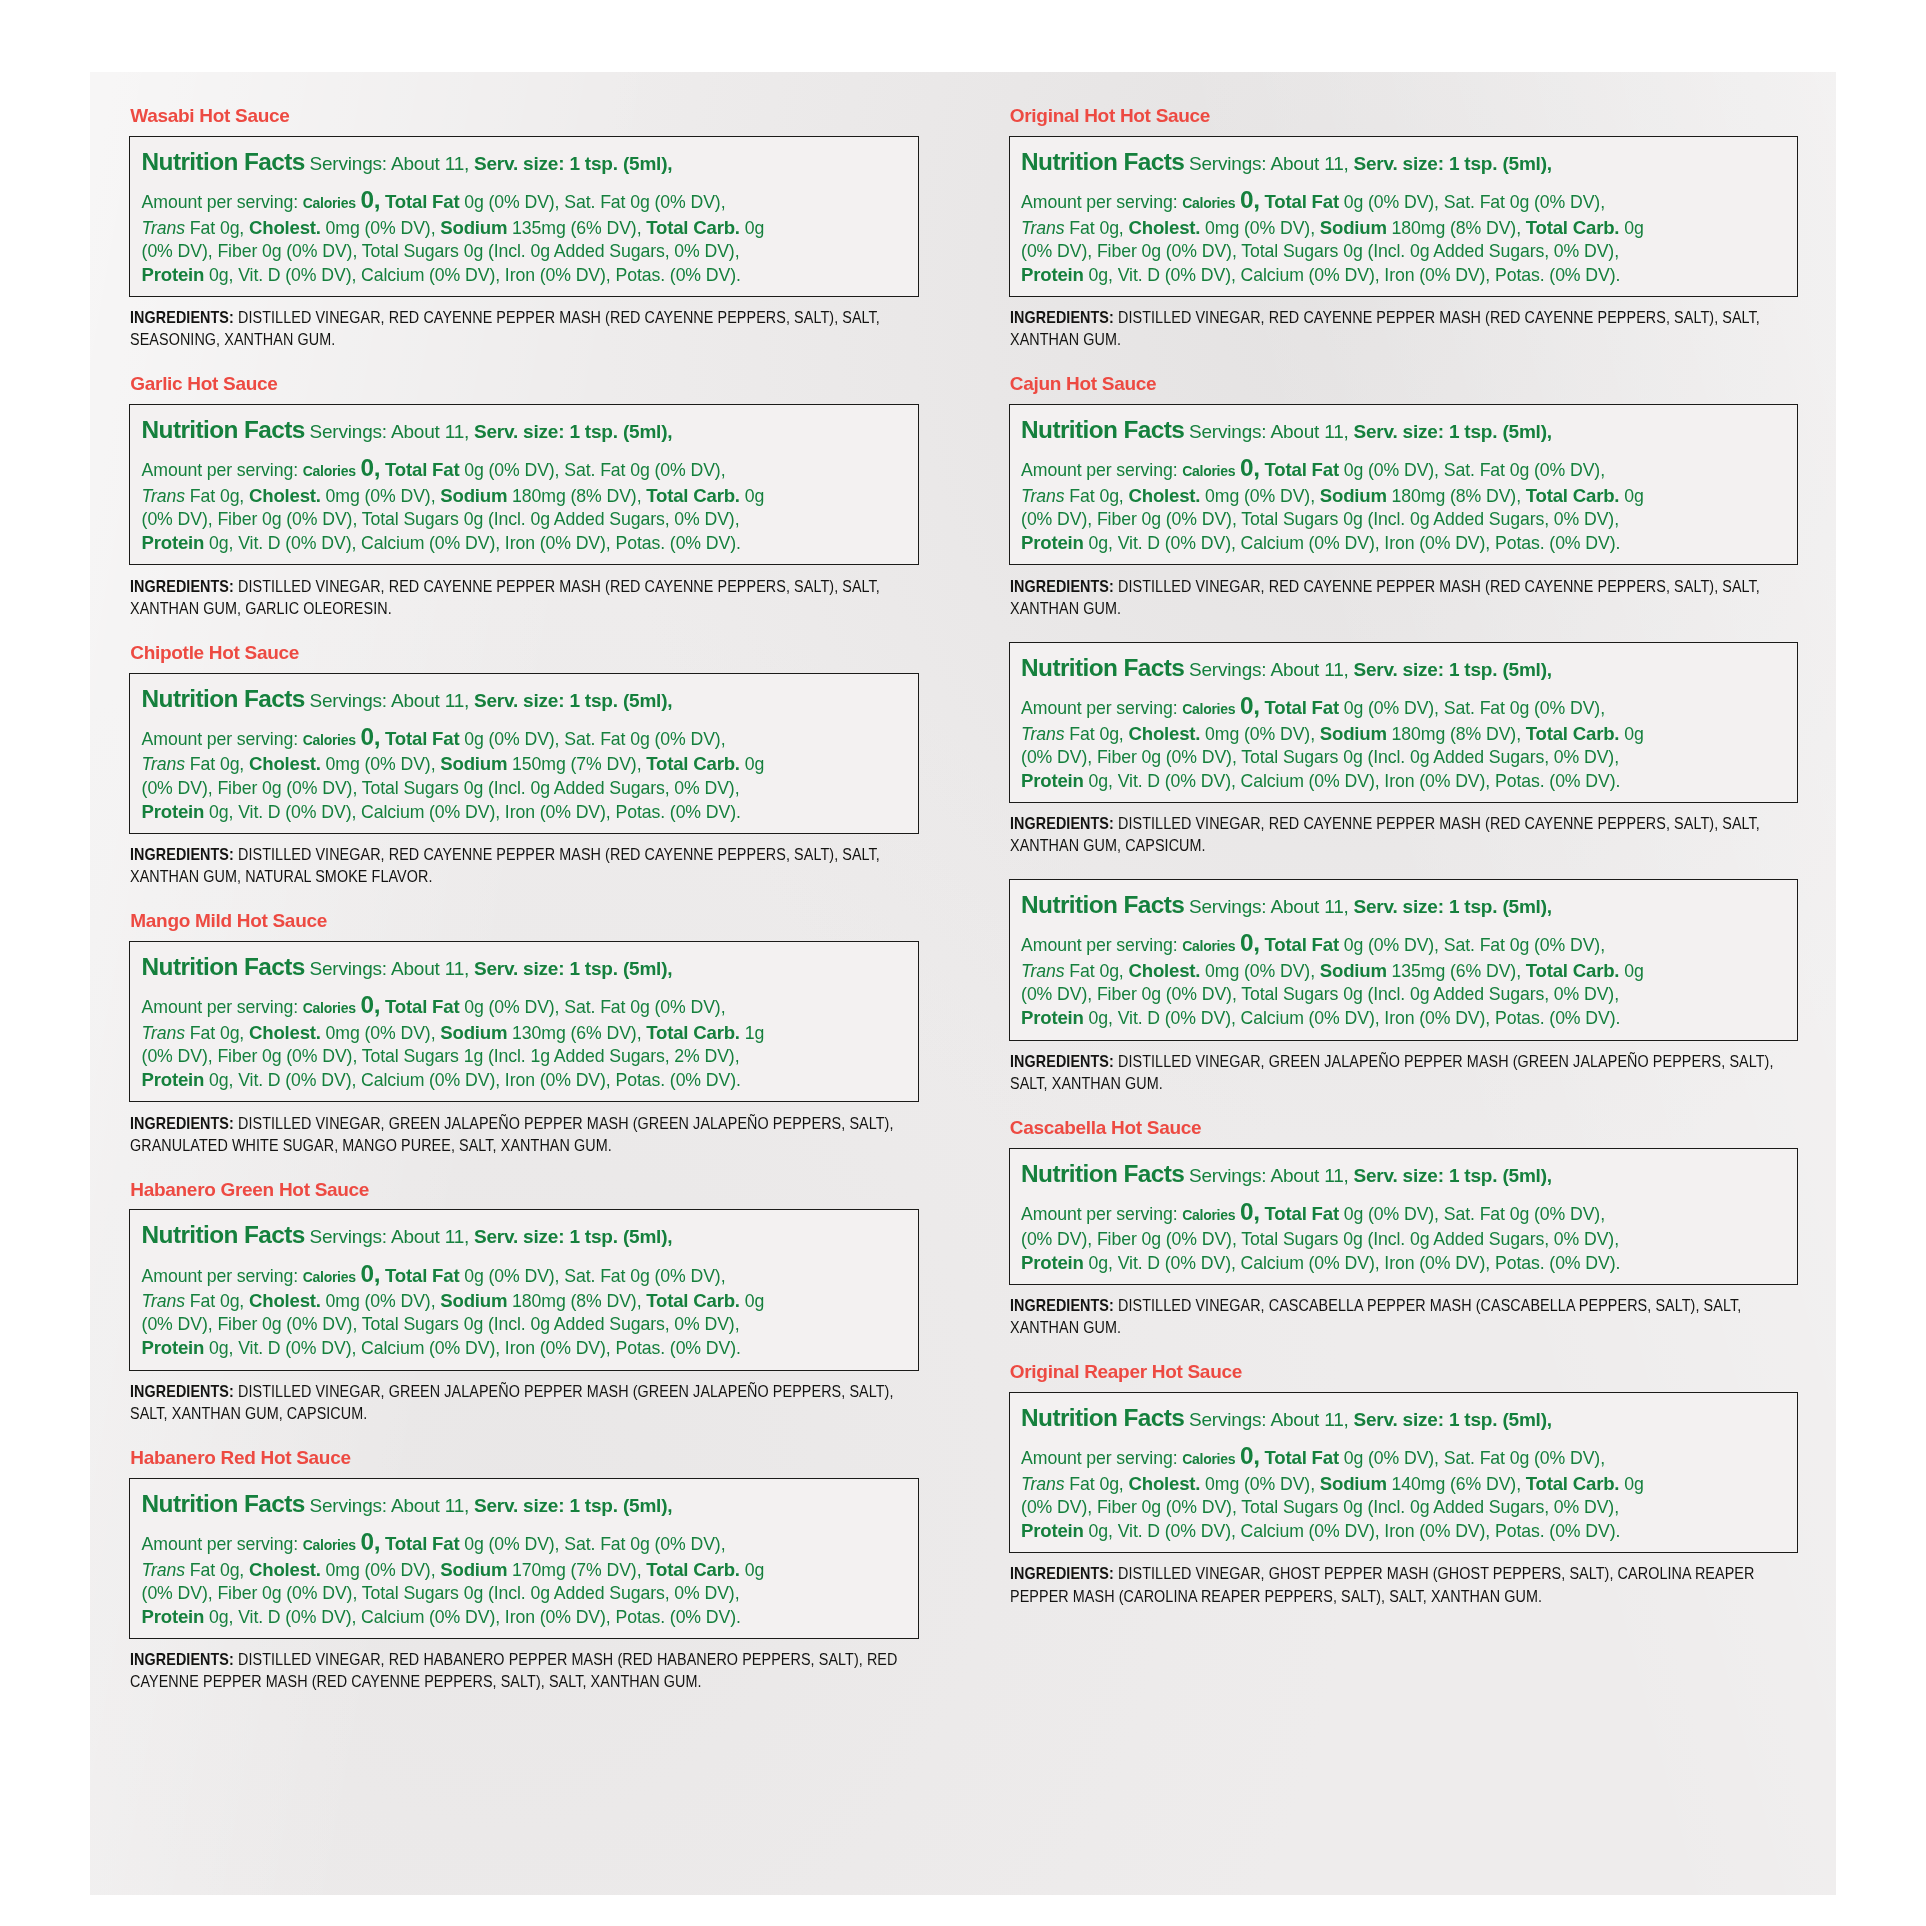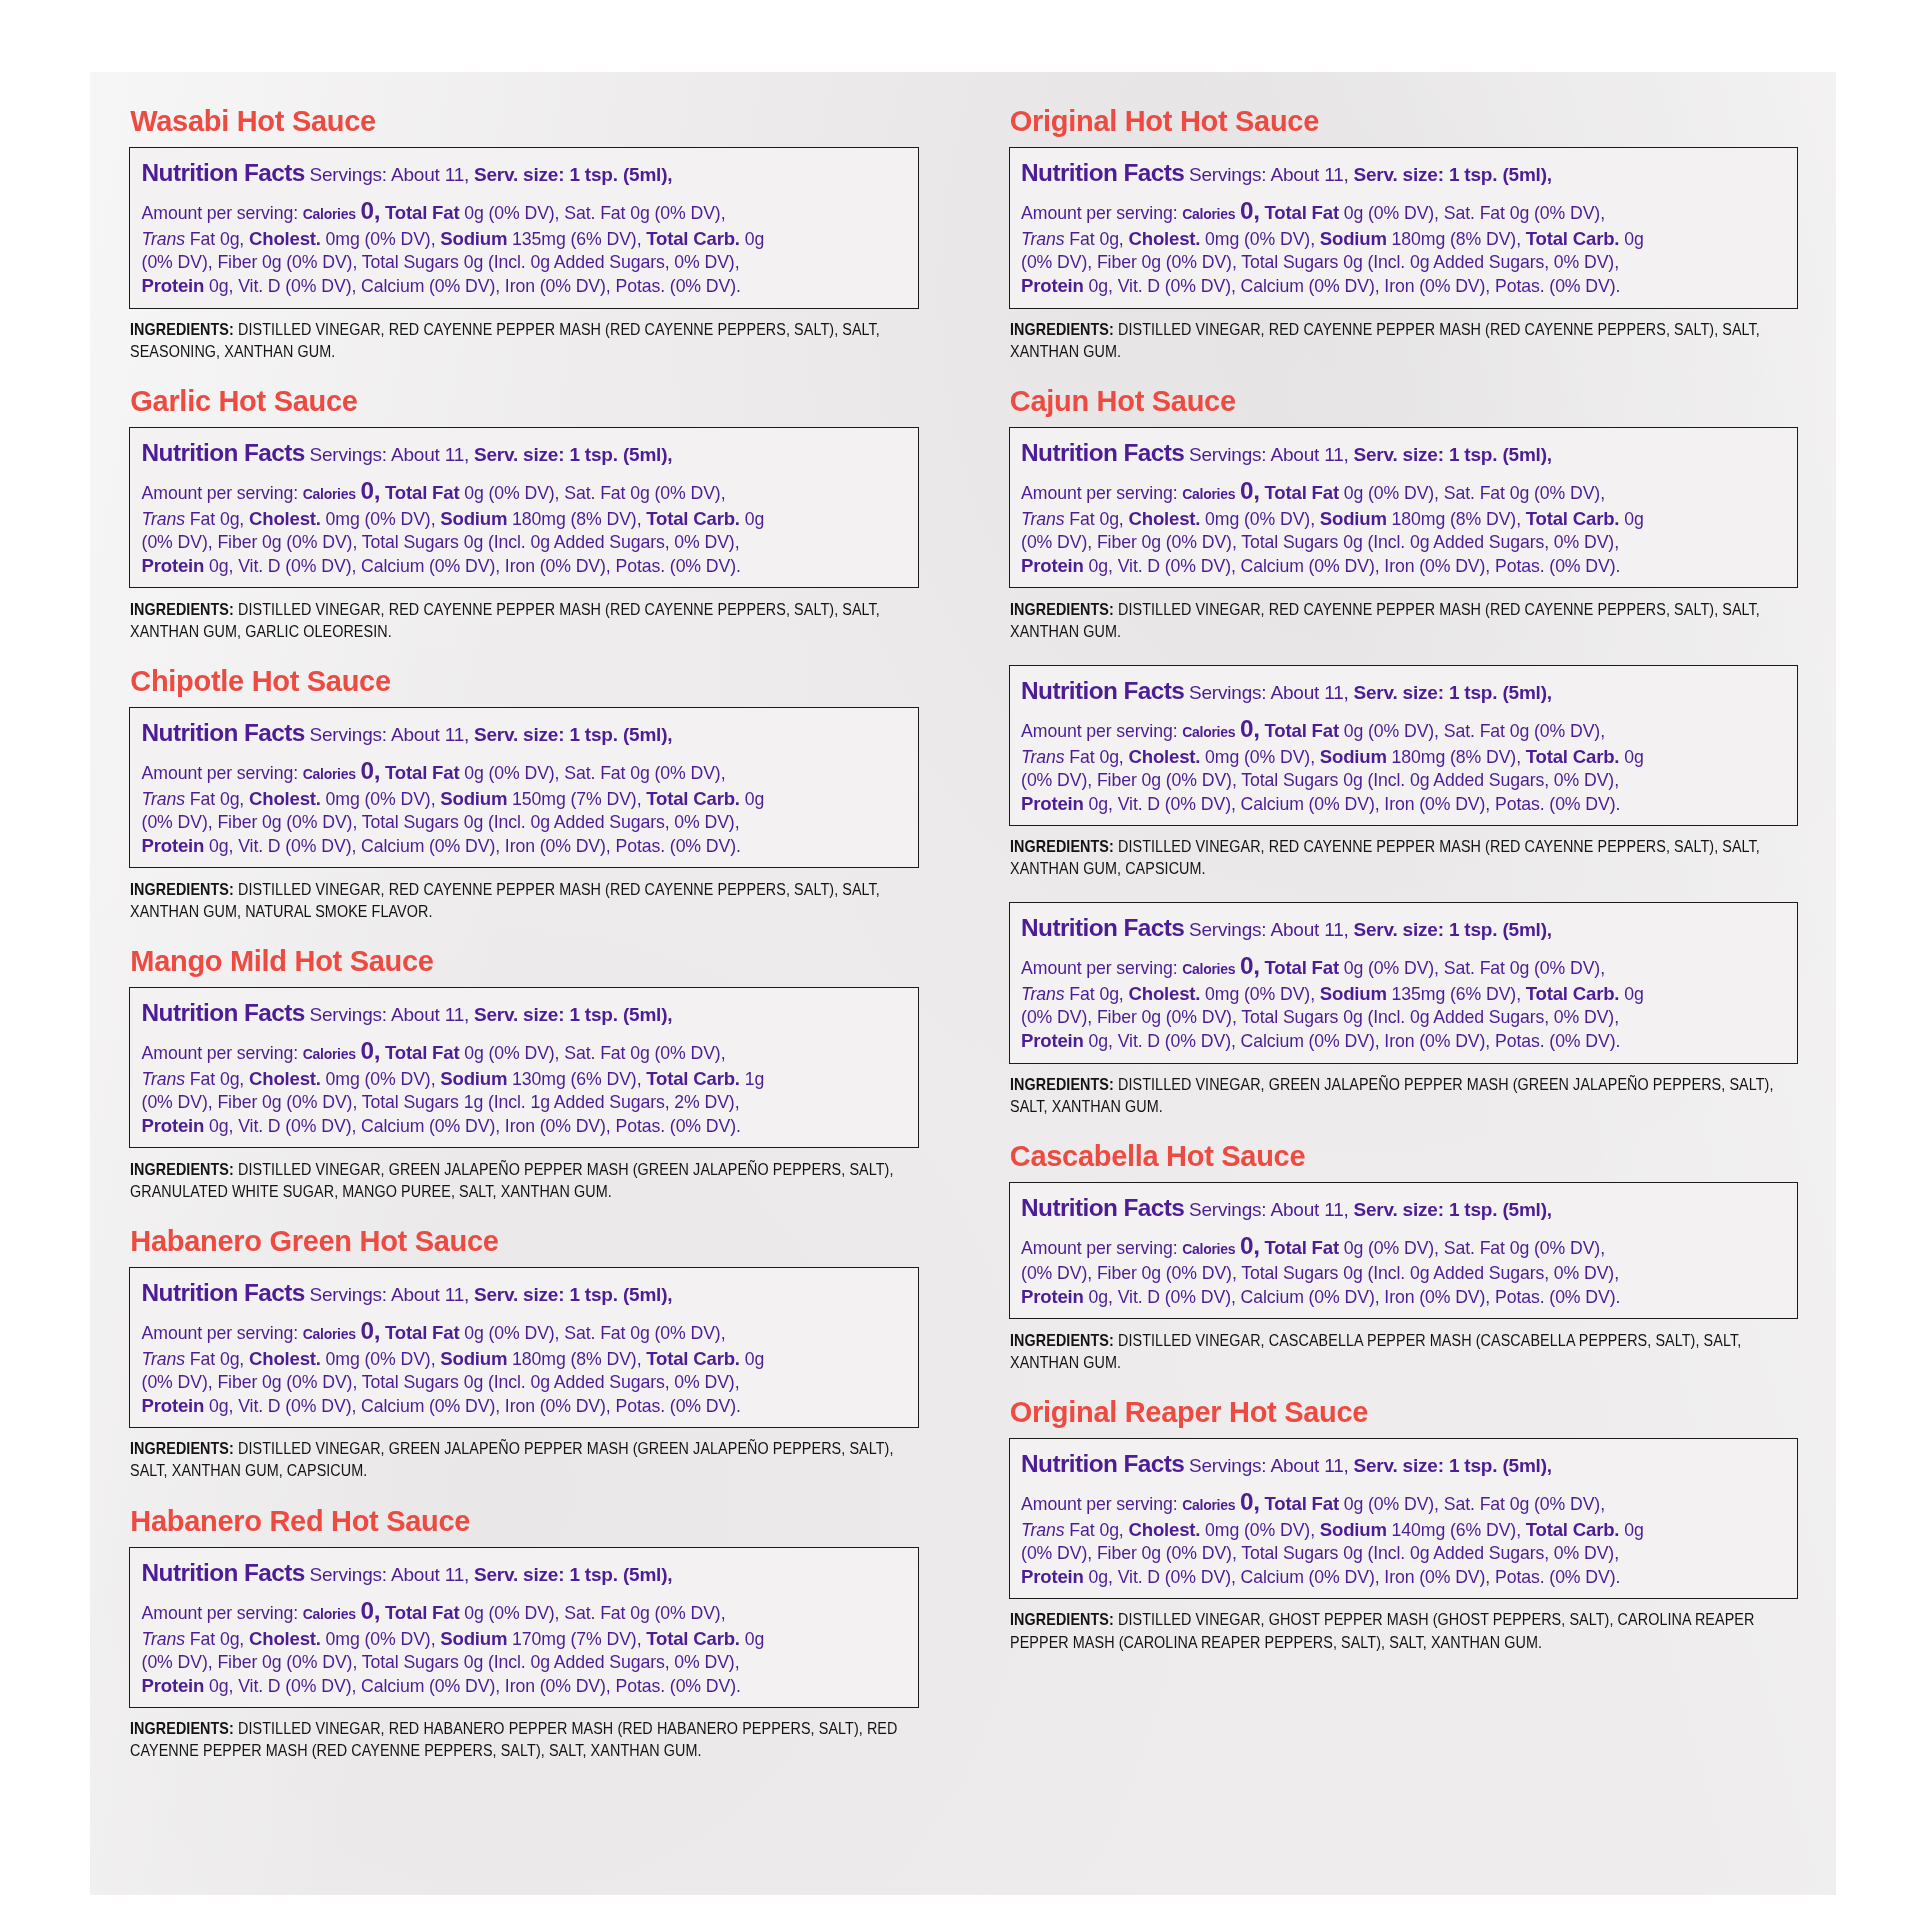--- a/index.html
+++ b/index.html
@@ -47,36 +47,36 @@
     width: 790px;
     display: flex;
     flex-direction: column;
   }
   .product {
     margin-bottom: 22px;
   }
   .product-title {
     color: #ed4a42;
     font-weight: bold;
-    font-size: 29px;
+    font-size: 19px;
     line-height: 1.15;
     letter-spacing: -0.3px;
     margin: 0 0 9px 1.3px;
     font-family: "Liberation Sans", sans-serif;
   }
   .nf-box {
     border: 1.9px solid #1b1b19;
     background: #f3f1f1;
     padding: 9px 11.6px 9px 11.6px;
     box-sizing: border-box;
   }
   .nf-line {
     font-size: 17.7px;
     line-height: 1.30;
-    color: #4c1d95;
+    color: #15803d;
     letter-spacing: -0.1px;
     white-space: nowrap;
   }
   .nf-headline {
     margin-bottom: 4.5px;
     padding-bottom: 1.9px;
   }
   .nf-title {
     font-size: 24.4px;
     font-weight: bold;

